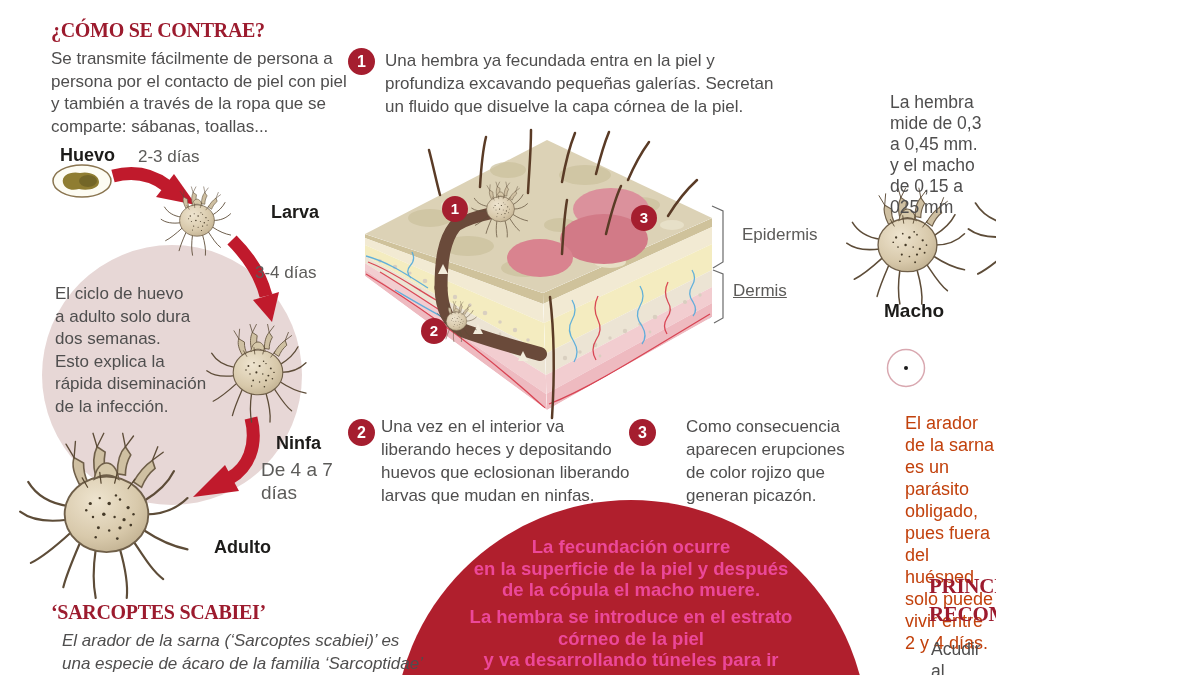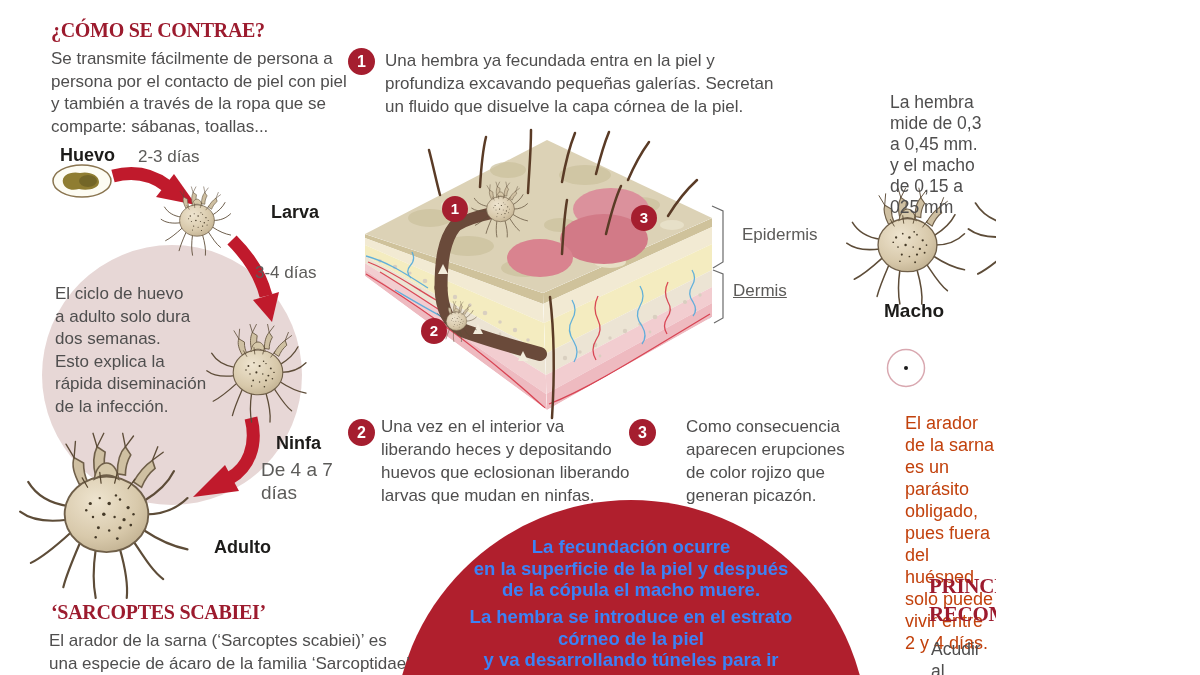--- a/index.html
+++ b/index.html
@@ -8,21 +8,21 @@
   .t{position:absolute;white-space:pre-line;}
   .heading{font-family:"Liberation Serif",serif;font-weight:700;color:#9c1b2e;
            letter-spacing:-0.3px;line-height:1.2;}
   .body-txt{font-size:17px;line-height:22.5px;color:#4f4e4e;}
   .body-sm{font-size:17px;line-height:23px;color:#4f4e4e;}
   .lbl-bold{font-size:18px;font-weight:700;color:#1d1c1a;}
   .lbl-gray{font-size:17px;color:#5c5b59;}
   .badge{position:absolute;width:27px;height:27px;border-radius:50%;background:#a51e2f;
          color:#fff;font-weight:700;font-size:16px;line-height:27px;text-align:center;}
   .badge.diag{width:26px;height:26px;line-height:26px;font-size:15px;}
-  .circle-txt{color:#3b82f6;font-weight:700;font-size:18.5px;line-height:21.5px;text-align:center;
+  .circle-txt{color:#ec4899;font-weight:700;font-size:18.5px;line-height:21.5px;text-align:center;
               transform:translateX(-50%);}
   svg{position:absolute;left:0;top:0;}
 </style>
 </head>
 <body>
 
 <div class="stage">
 
   <svg width="1200" height="675" viewBox="0 0 1200 675">
     <defs>
@@ -275,21 +275,21 @@
 dos semanas.
 Esto explica la
 rápida diseminación
 de la infección.</div>
   <div class="t lbl-bold" style="left:276px;top:433px;">Ninfa</div>
   <div class="t lbl-gray" style="left:261px;top:458px;font-size:19px;line-height:23px;">De 4 a 7
 días</div>
   <div class="t lbl-bold" style="left:214px;top:537px;">Adulto</div>
 
   <div class="t heading" style="left:51px;top:600px;font-size:20px;">‘SARCOPTES SCABIEI’</div>
-  <div class="t body-txt" style="left:49px;top:630px;">El arador de la sarna (‘Sarcoptes scabiei)’ es
+  <div class="t body-txt" style="left:62px;top:630px;font-style:italic;">El arador de la sarna (‘Sarcoptes scabiei)’ es
 una especie de ácaro de la familia ‘Sarcoptidae’</div>
 
   <div class="badge" style="left:348px;top:48px;">1</div>
   <div class="t body-sm" style="left:385px;top:49px;">Una hembra ya fecundada entra en la piel y
 profundiza excavando pequeñas galerías. Secretan
 un fluido que disuelve la capa córnea de la piel.</div>
 
   <div class="badge" style="left:348px;top:419px;">2</div>
   <div class="t body-sm" style="left:381px;top:415px;">Una vez en el interior va
 liberando heces y depositando

